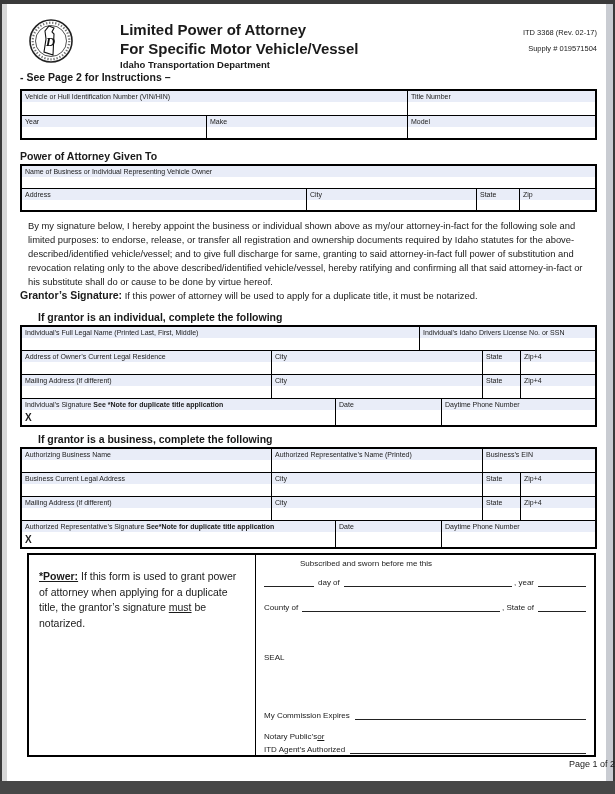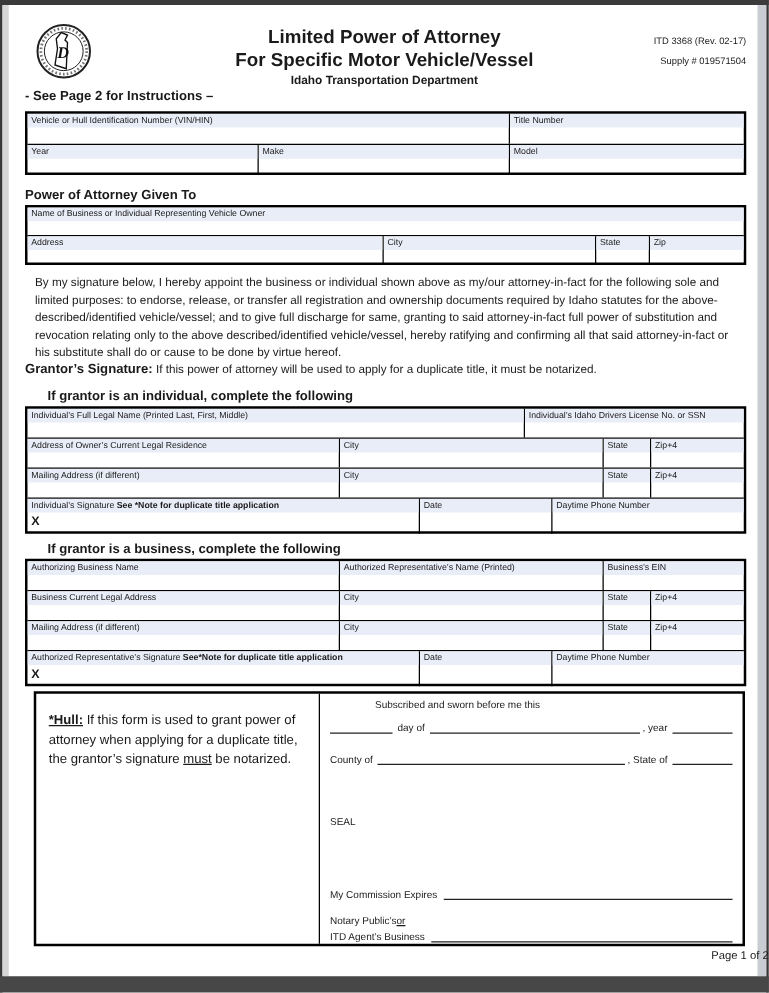--- a/index.html
+++ b/index.html
@@ -7,21 +7,21 @@
        font-family:"Liberation Sans",sans-serif;color:#1a1a1a;overflow:hidden;}
   
   .edge-top{position:absolute;top:0;left:0;right:0;height:4px;background:#3a3a3a;}
   .edge-left{position:absolute;top:0;left:0;bottom:0;width:2px;background:#3a3a3a;}
   .edge-right{position:absolute;top:0;right:0;bottom:0;width:2px;background:#3a3a3a;}
   .edge-bottom{position:absolute;left:0;right:0;bottom:0;height:13px;background:#474747;}
   .gut-left{position:absolute;top:4px;left:2px;bottom:13px;width:5px;background:#d7d7d7;}
   .gut-right{position:absolute;top:4px;right:2px;bottom:13px;width:7px;background:#c9ccd2;}
 
   .abs{position:absolute;}
-  .title-block{left:120px;right:120px;top:20px;text-align:center;}
+  .title-block{left:120px;right:120px;top:20px;}
   .t1{font-size:15px;font-weight:bold;line-height:19px;}
   .t3{font-size:9.5px;font-weight:bold;line-height:14px;}
   .formnum{right:18px;top:25px;text-align:right;font-size:7.5px;line-height:16px;}
   .instr{left:20px;top:71px;font-size:10.5px;font-weight:bold;}
 
   .h-section{font-size:10.5px;font-weight:bold;}
 
   .tbl{position:absolute;background:#fff;border:2px solid #000;box-sizing:border-box;}
   .row{display:flex;border-bottom:1px solid #000;box-sizing:border-box;}
   .row:last-child{border-bottom:none;}
@@ -235,21 +235,21 @@
       <span class="lab">Date</span>
     </div>
     <div class="cell" style="flex:1;">
       <span class="lab">Daytime Phone Number</span>
     </div>
   </div>
 </div>
 
 <div class="abs notebox">
   <div class="note-left">
-    <b><u>*Hull:</u></b><span>  If this form is used to grant power of attorney when applying for a duplicate title, the grantor’s signature </span><u>must</u><span> be notarized.</span>
+    <b><u>*Power:</u></b><span>  If this form is used to grant power of attorney when applying for a duplicate title, the grantor’s signature </span><u>must</u><span> be notarized.</span>
   </div>
   <div class="note-right">
     <div class="nline" style="top:4px;padding-left:36px;">
       <span>Subscribed and sworn before me this</span>
     </div>
     <div class="nline" style="top:22px;">
       <span class="ln" style="width:50px;"></span>
       <span style="padding:0 4px;text-align:right;">day of</span>
       <span class="ln grow"></span>
       <span style="padding:0 4px 0 2px;">, year</span>
@@ -266,19 +266,19 @@
     </div>
     <div class="nline" style="top:155px;">
       <span style="padding-right:5px;">My Commission Expires</span>
       <span class="ln grow"></span>
     </div>
     <div class="nline" style="top:177px;">
       <span>Notary Public’s </span>
       <u>or</u>
     </div>
     <div class="nline" style="top:189px;">
-      <span style="padding-right:5px;">ITD Agent’s Business</span>
+      <span style="padding-right:5px;">ITD Agent’s Authorized</span>
       <span class="ln grow"></span>
     </div>
   </div>
 </div>
 
 <div class="abs footer">Page 1 of 2</div>
 
 </body></html>

